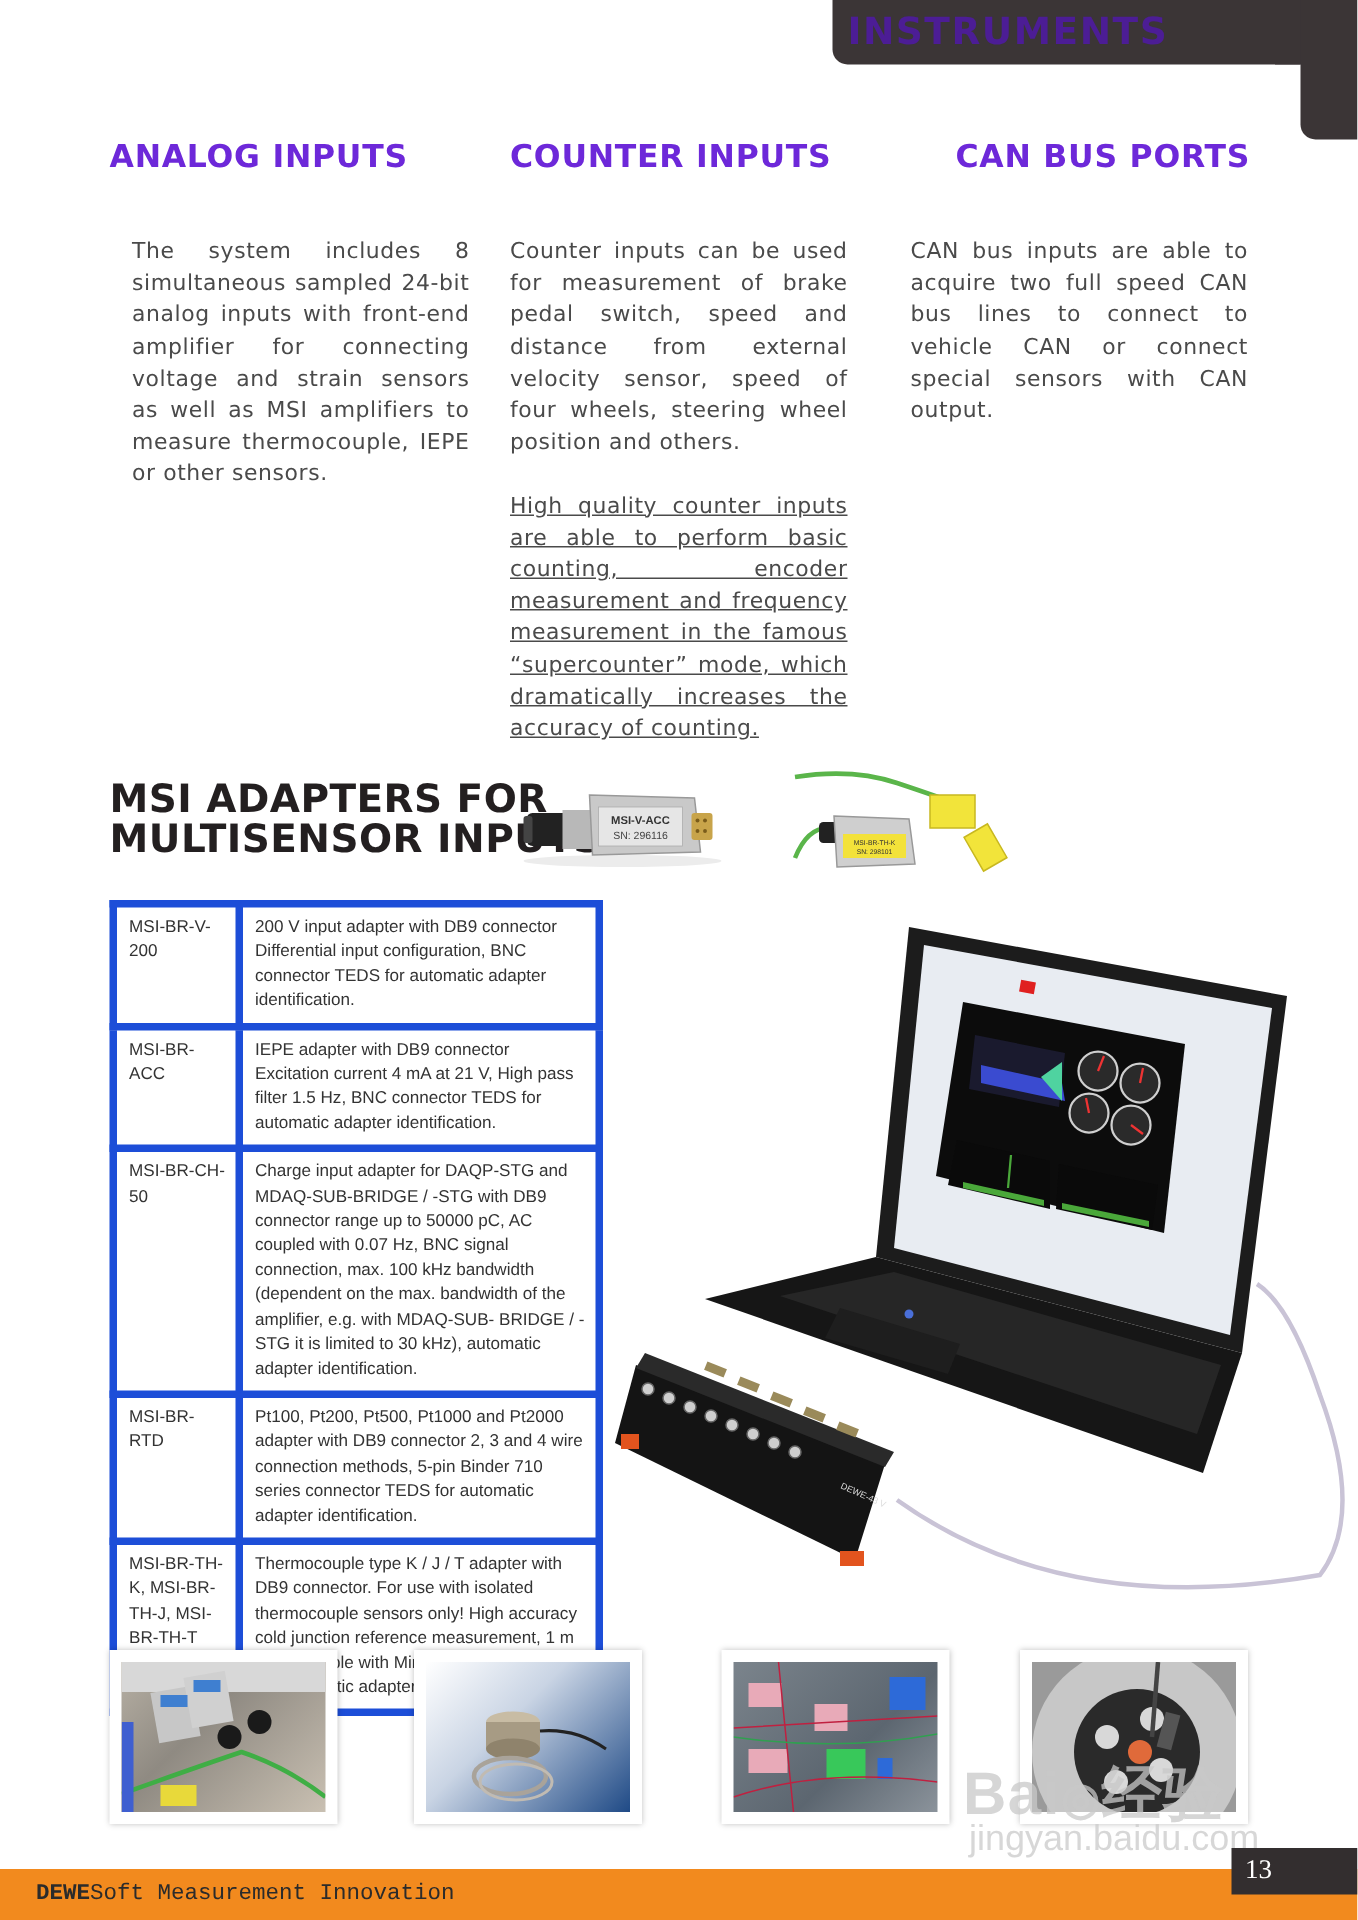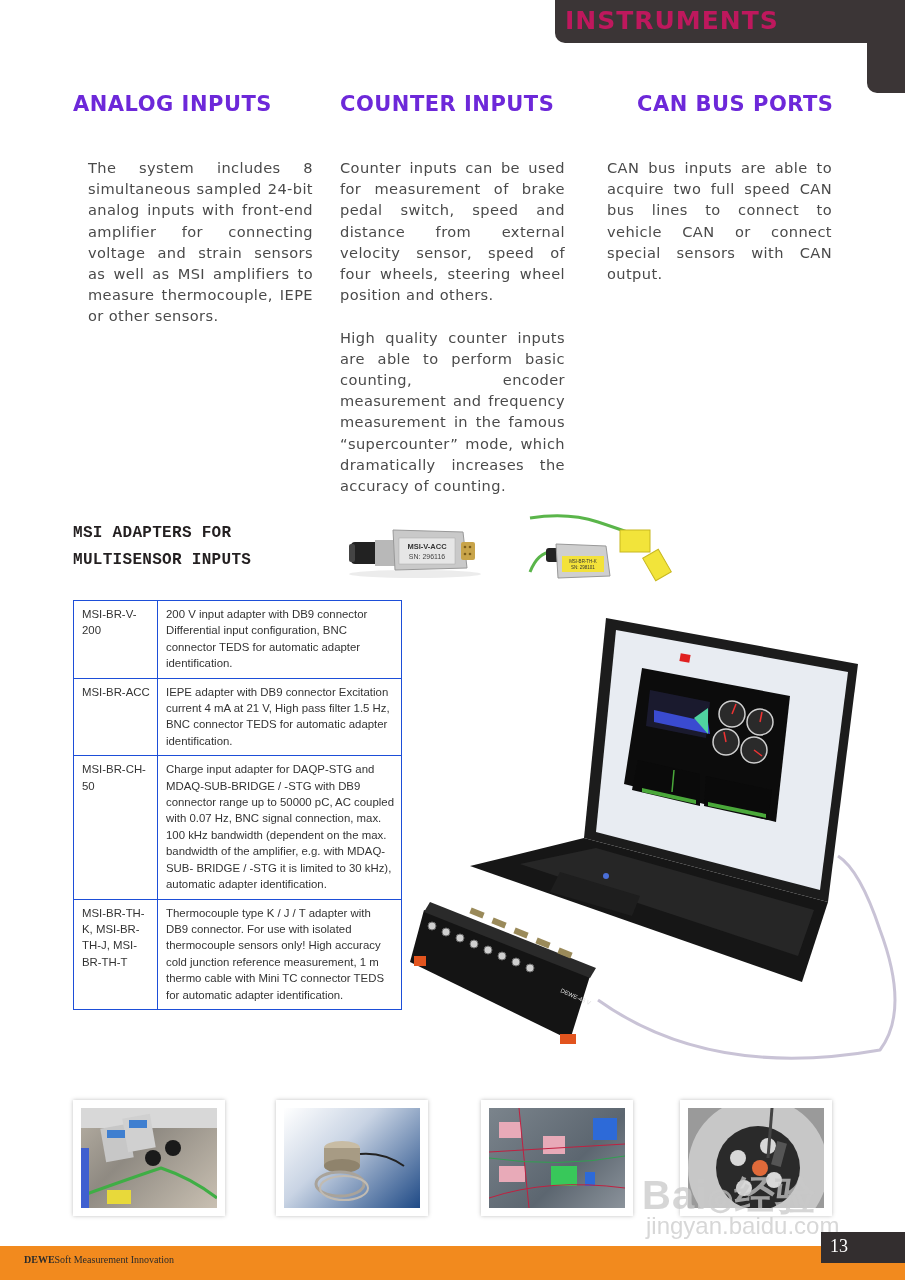--- a/index.html
+++ b/index.html
@@ -6,75 +6,75 @@
     html, body { width: 905px; height: 1280px; background: #ffffff; overflow: hidden; }
     body { position: relative; font-family: "DejaVu Sans", "Liberation Sans", sans-serif; color: #3a3a3a; }
 
     
     .hdr-tab {
       position: absolute; left: 555px; top: 0; width: 312px; height: 43px;
       background: #3b3536; border-bottom-left-radius: 10px;
     }
     .hdr-tab-text {
       position: absolute; left: 565px; top: 6px; font-size: 25px; font-weight: bold;
-      color: #be185d; letter-spacing: 1px;
+      color: #4c1d95; letter-spacing: 1px;
     }
     .hdr-corner {
       position: absolute; left: 867px; top: 0; width: 38px; height: 93px;
       background: #3b3536; border-bottom-left-radius: 10px;
     }
     .hdr-corner-fill {
       position: absolute; left: 850px; top: 0; width: 20px; height: 43px; background: #3b3536;
     }
 
     
     .sec-title {
       position: absolute; font-size: 21px; font-weight: bold; color: #6d28d9;
       letter-spacing: 0.5px;
     }
     .col-text {
       position: absolute; width: 225px; font-size: 14.6px; line-height: 21.2px;
       color: #4a4a4a; text-align: justify; letter-spacing: 0.4px;
     }
-    .col-text p + p { margin-top: 21.2px; }
+    .col-text p + p { margin-top: 21.2px; text-decoration: underline; }
 
     
     .msi-title {
-      position: absolute; left: 73px; top: 520px; font-size: 16px; font-weight: bold;
-      color: #231f20; line-height: 27px; letter-spacing: 0.3px; font-family: Liberation Mono, monospace;
+      position: absolute; left: 73px; top: 520px; font-size: 26px; font-weight: bold;
+      color: #231f20; line-height: 27px; letter-spacing: 0.3px;
     }
 
     
     .photo { position: absolute; }
 
     
     .msi-table {
       position: absolute; left: 73px; top: 600px; width: 329px;
       border-collapse: collapse; font-family: "Liberation Sans", sans-serif;
       font-size: 11.4px; line-height: 16.4px; color: #333;
     }
     .msi-table td {
-      border: 1px solid #1d4ed8; vertical-align: top; padding: 5px 6px 6px 8px;
+      border: 5px solid #1d4ed8; vertical-align: top; padding: 5px 6px 6px 8px;
     }
     .msi-table td.code { width: 84px; }
 
     
     .thumb {
       position: absolute; top: 1100px; width: 152px; height: 116px; background: #fff;
       box-shadow: 0 0 4px rgba(0,0,0,0.25);
     }
     .thumb-inner { position: absolute; left: 8px; top: 8px; width: 136px; height: 100px; overflow: hidden; }
 
     
     .footer {
       position: absolute; left: 0; top: 1246px; width: 905px; height: 34px; background: #f28a1e;
     }
     .footer-text {
-      position: absolute; left: 24px; top: 1254px; font-size: 10px; color: #2b2b2b;
-      font-family: Liberation Serif, serif;
+      position: absolute; left: 24px; top: 1254px; font-size: 15px; color: #2b2b2b;
+      font-family: Liberation Mono, monospace;
     }
     .footer-text b { font-weight: bold; }
     .page-num-box {
       position: absolute; left: 821px; top: 1232px; width: 84px; height: 31px; background: #332e2f;
     }
     .page-num {
       position: absolute; left: 830px; top: 1236px; font-size: 18px; color: #ffffff;
       font-family: Liberation Serif, serif;
     }
 
@@ -155,20 +155,24 @@
       <td class="code">MSI-BR-V-200</td>
       <td>200 V input adapter with DB9 connector Differential input configuration, BNC connector TEDS for automatic adapter identification.</td>
     </tr>
     <tr style="height:77px;">
       <td class="code">MSI-BR-ACC</td>
       <td>IEPE adapter with DB9 connector Excitation current 4 mA at 21 V, High pass filter 1.5 Hz, BNC connector TEDS for automatic adapter identification.</td>
     </tr>
     <tr style="height:143px;">
       <td class="code">MSI-BR-CH-50</td>
       <td>Charge input adapter for DAQP-STG and MDAQ-SUB-BRIDGE / -STG with DB9 connector range up to 50000 pC, AC coupled with 0.07 Hz, BNC signal connection, max. 100 kHz bandwidth (dependent on the max. bandwidth of the amplifier, e.g. with MDAQ-SUB- BRIDGE / -STG it is limited to 30 kHz), automatic adapter identification.</td>
+    </tr>
+    <tr style="height:77px;">
+      <td class="code">MSI-BR-RTD</td>
+      <td>Pt100, Pt200, Pt500, Pt1000 and Pt2000 adapter with DB9 connector 2, 3 and 4 wire connection methods, 5-pin Binder 710 series connector TEDS for automatic adapter identification.</td>
     </tr>
     <tr style="height:109px;">
       <td class="code">MSI-BR-TH-K, MSI-BR-TH-J, MSI-BR-TH-T</td>
       <td>Thermocouple type K / J / T adapter with DB9 connector. For use with isolated thermocouple sensors only! High accuracy cold junction reference measurement, 1 m thermo cable with Mini TC connector TEDS for automatic adapter identification.</td>
     </tr>
   </tbody>
 </table>
 
 <div class="photo" style="left:410px; top:610px; width:495px; height:470px;">
   <svg width="495" height="470" viewBox="0 0 495 470">

